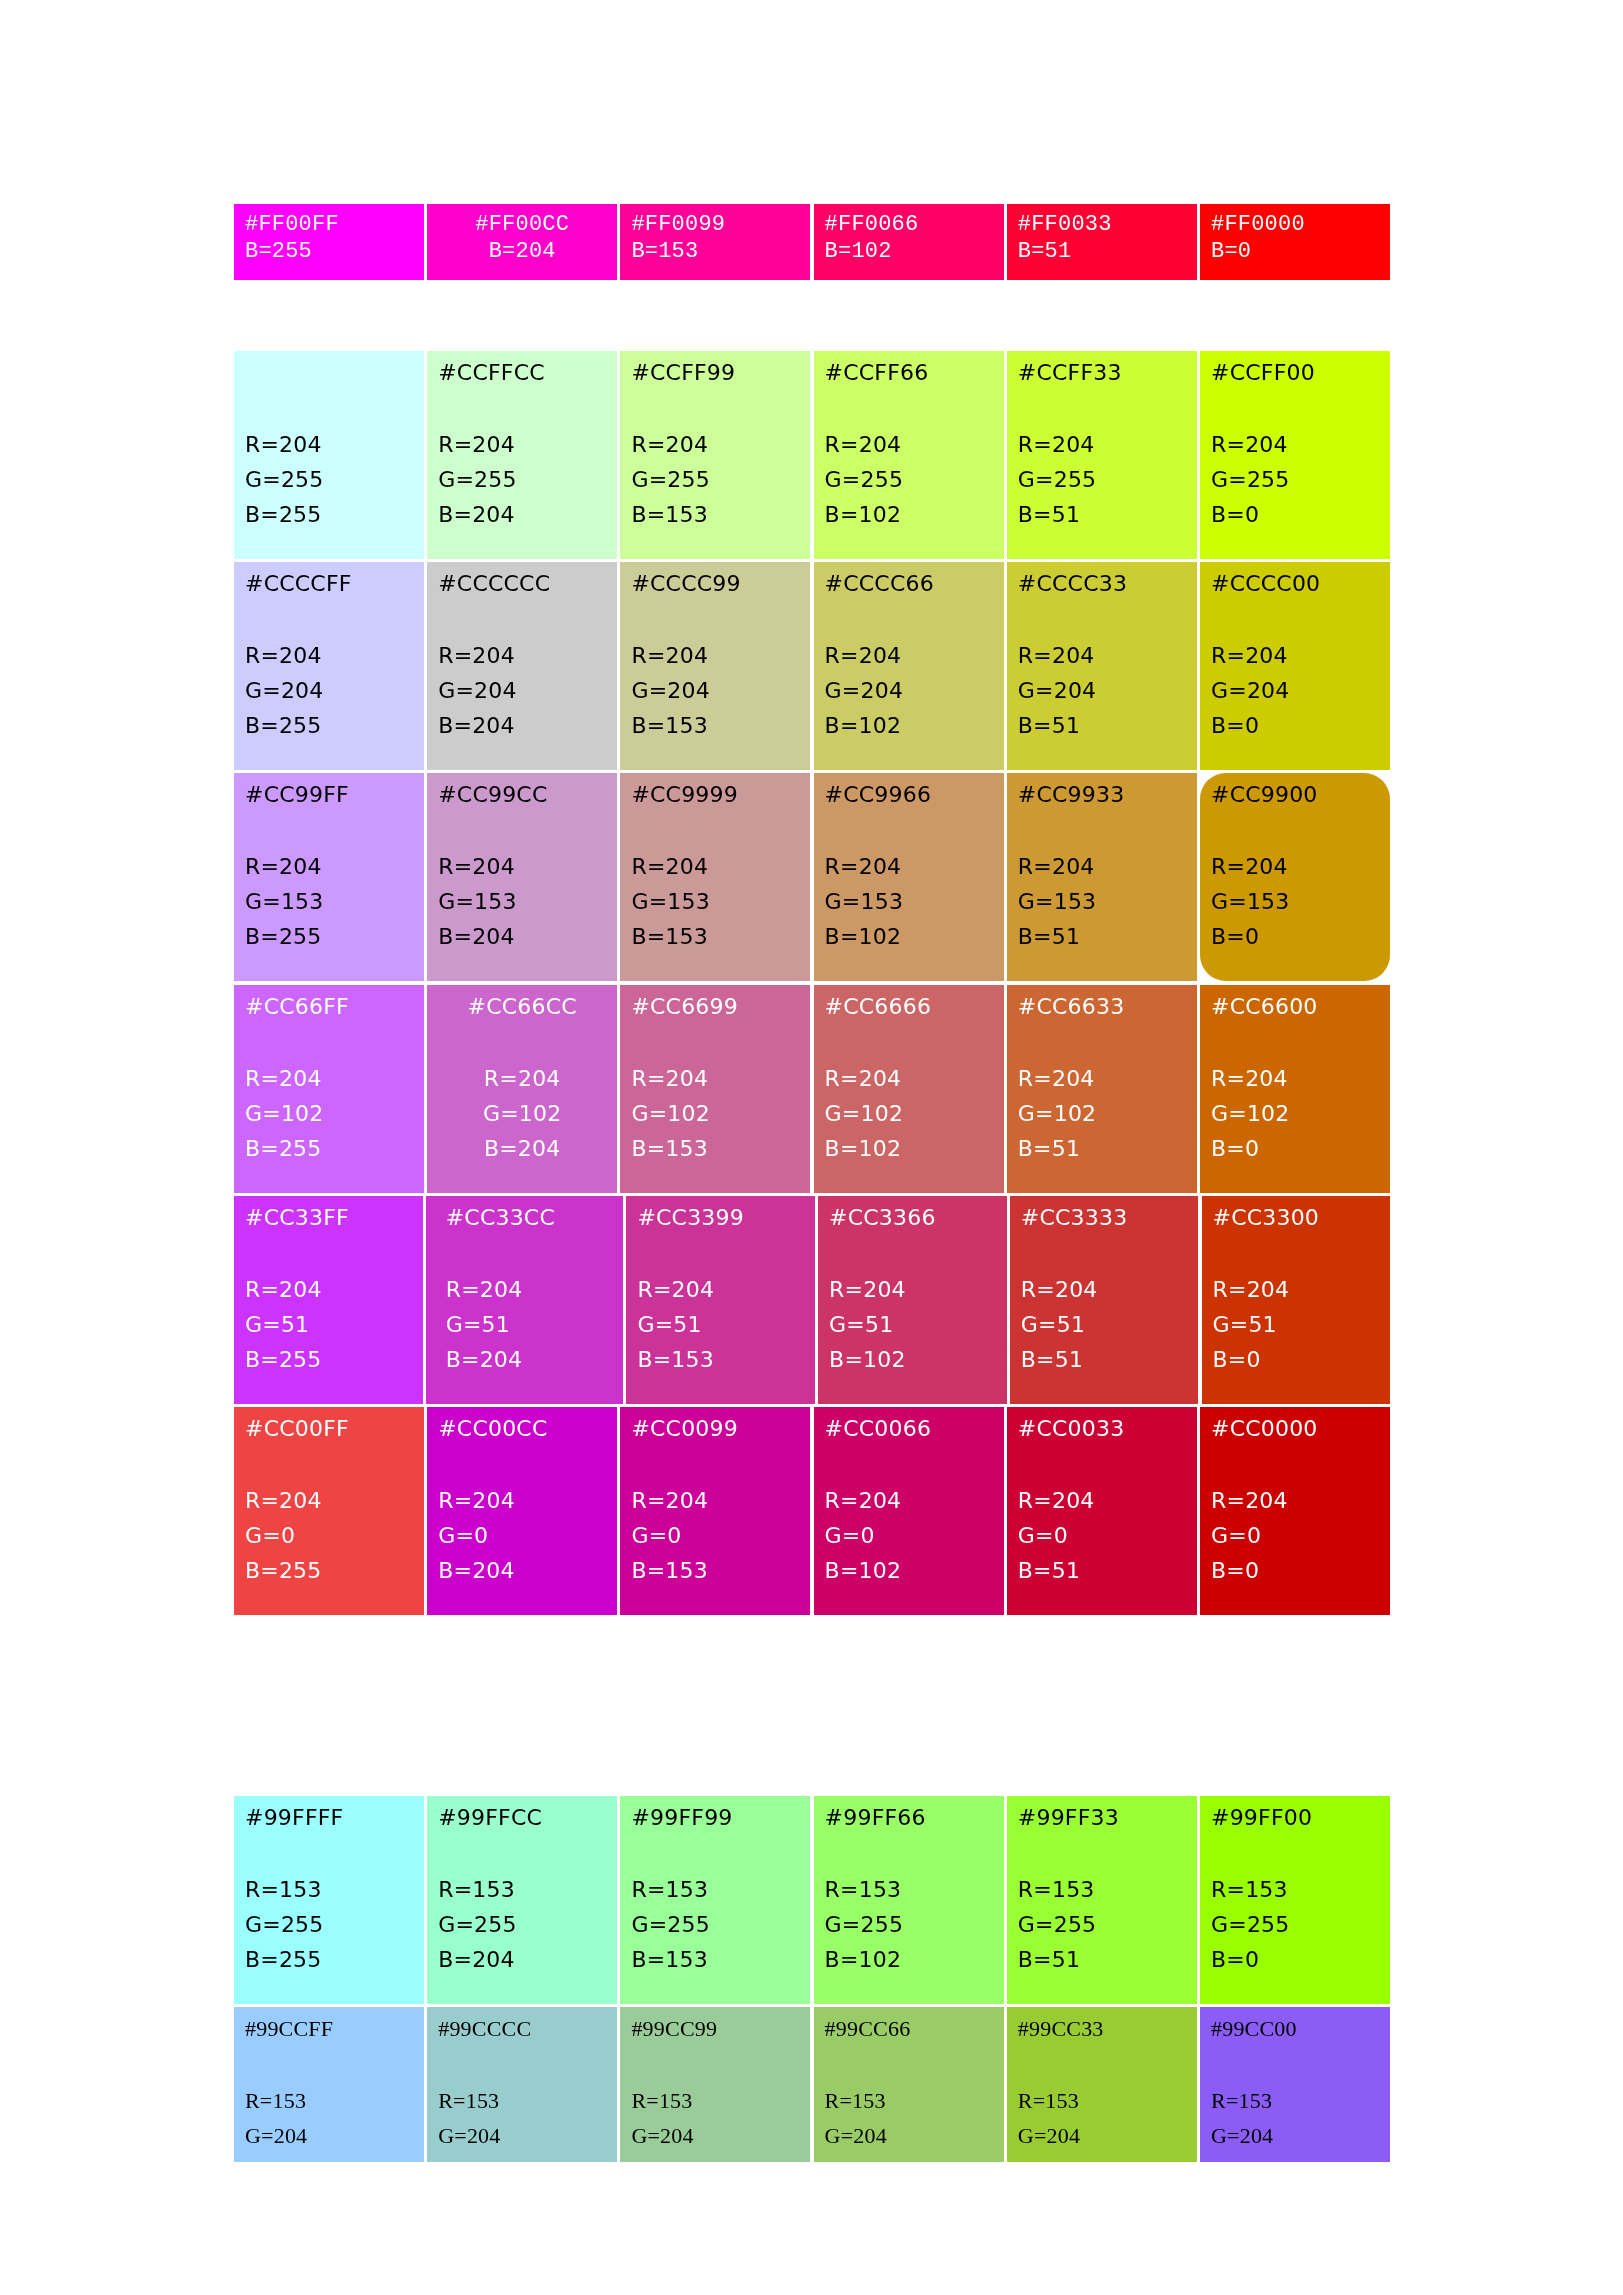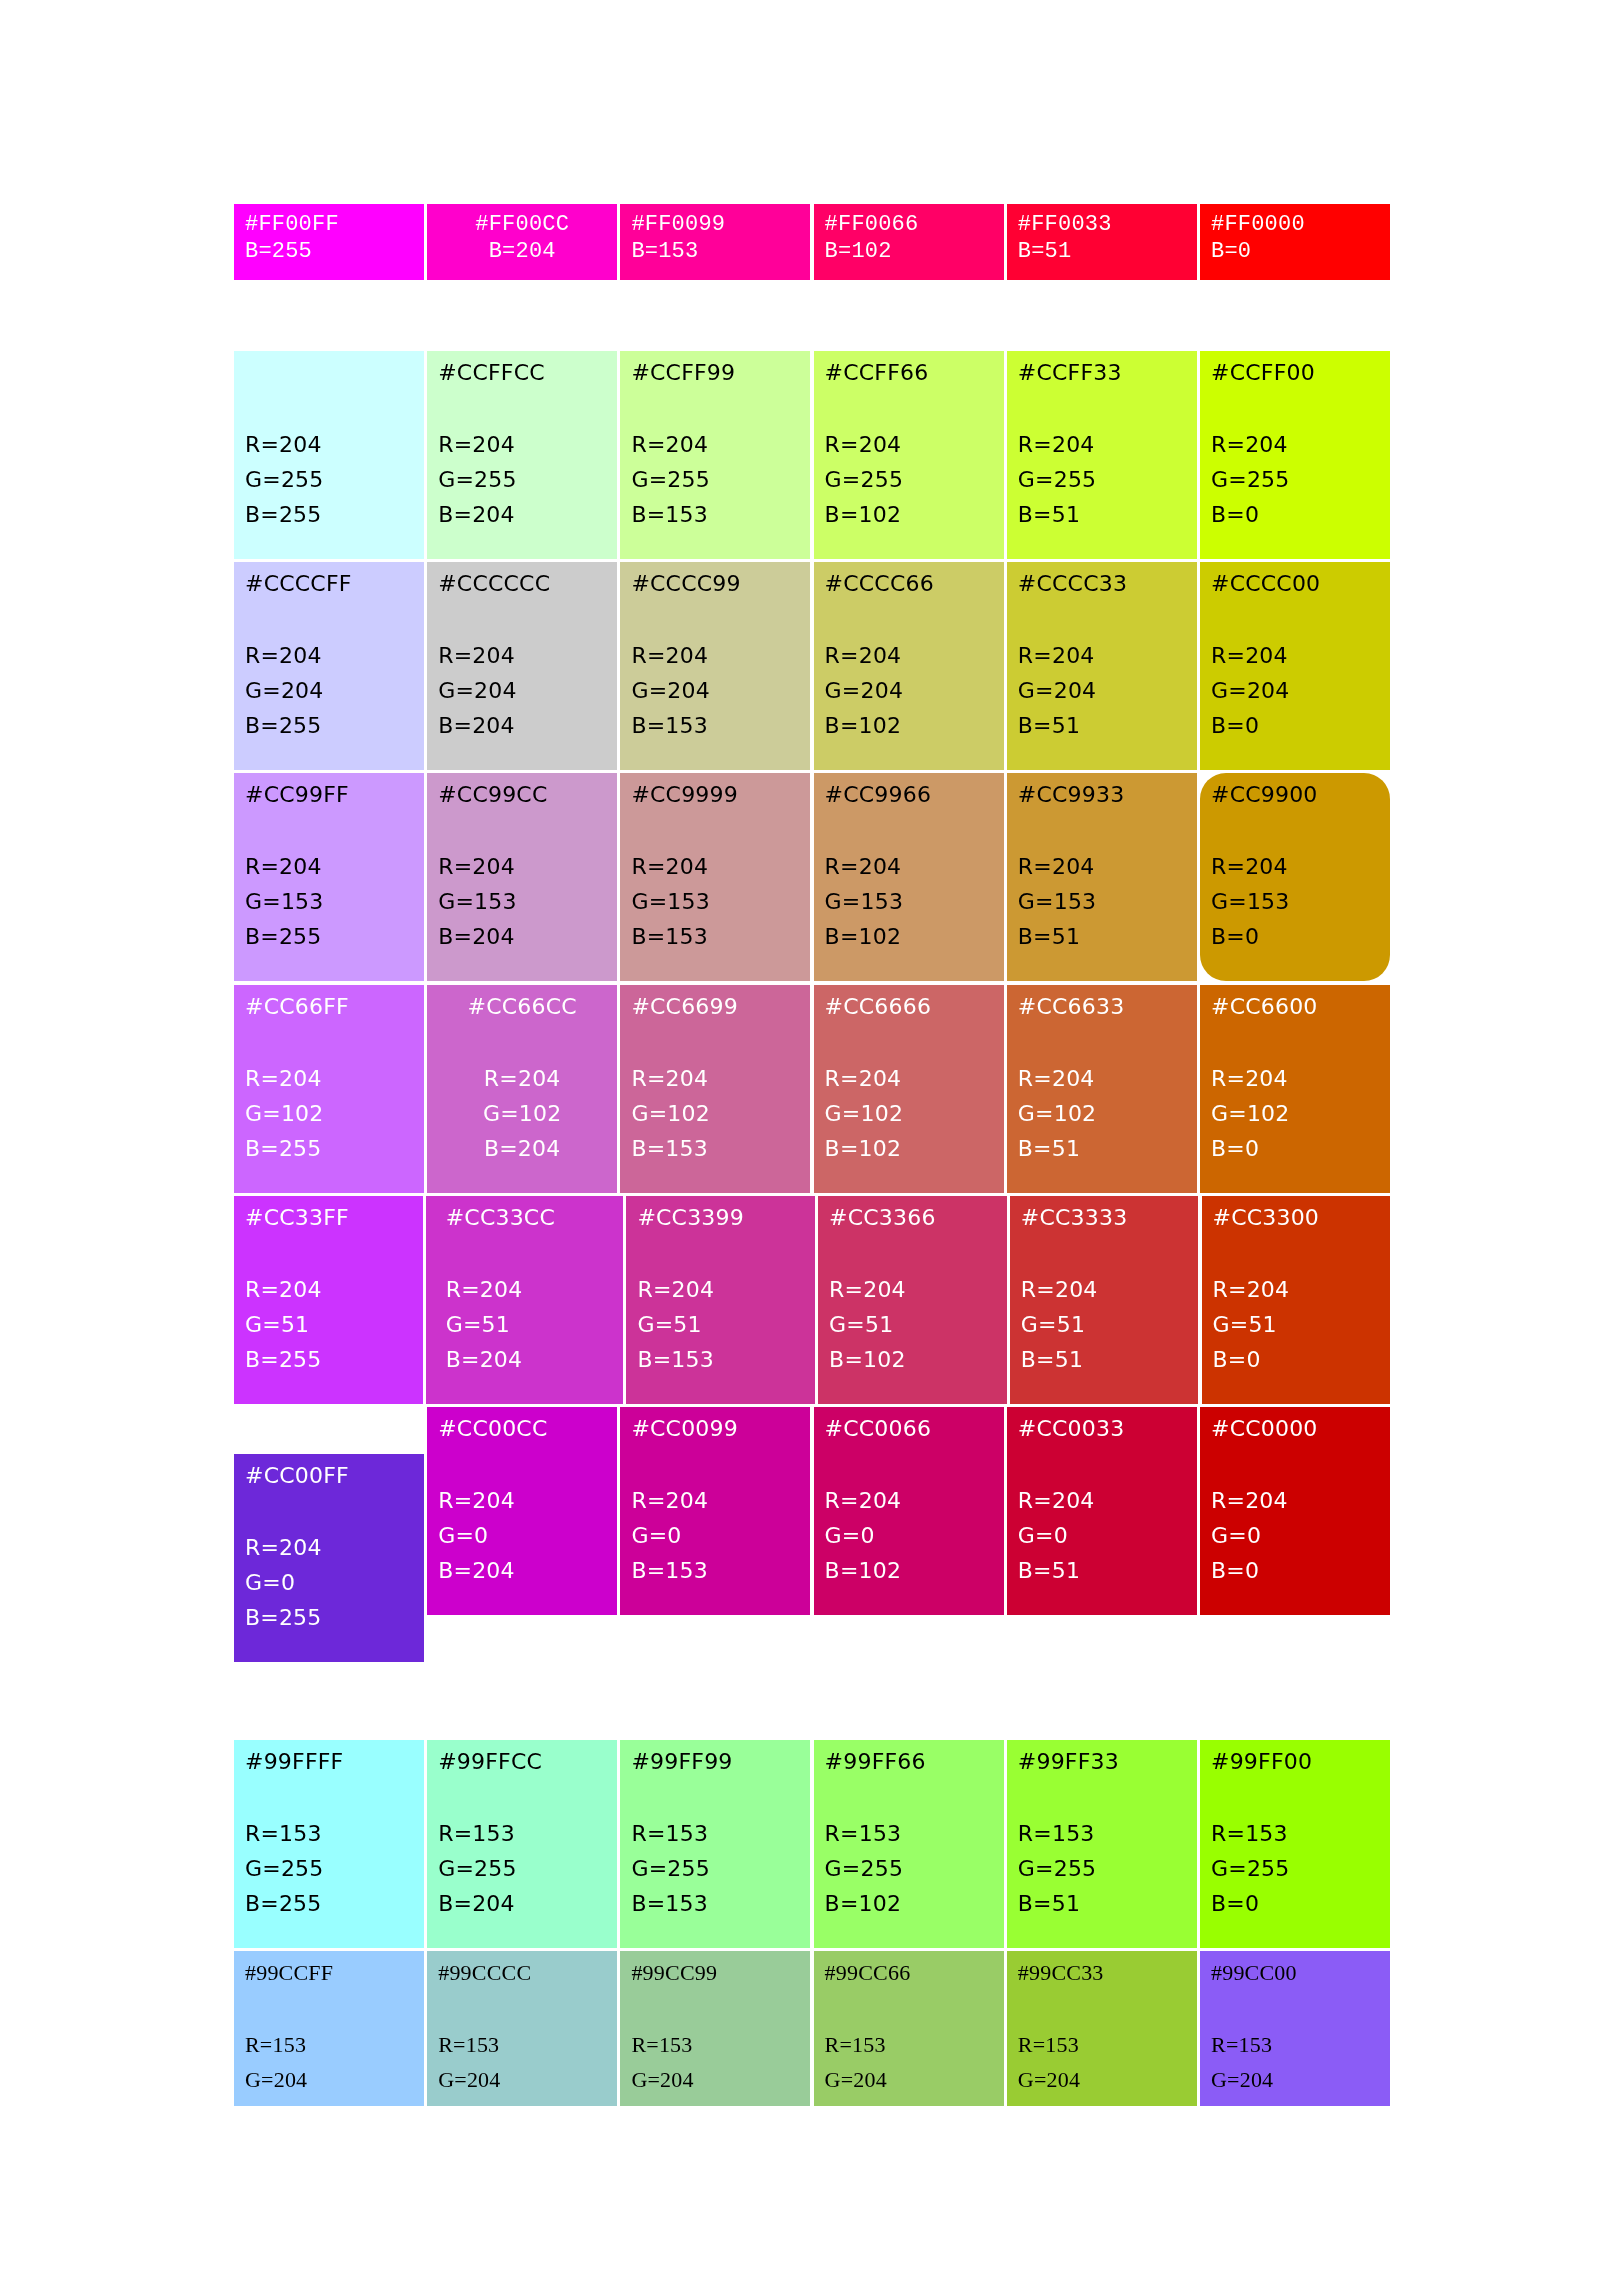--- a/index.html
+++ b/index.html
@@ -70,21 +70,21 @@
     height: 76px;
   }
   .block-top .cell .rgbline {
     font-size: 22px;
     line-height: 27px;
   }
 
   
   #block-top      { top: 204px; font-family: Liberation Mono, monospace; }
   #block-cc       { top: 351px; }
-  #block-99       { top: 1740px; }
+  #block-99       { top: 1796px; }
 
   .block-cc .cell   { height: 208px; }
   .block-99 .cell   { height: 208px; }
   .block-99 .row-last .cell { height: 155px; font-family: Liberation Serif, serif; }
 
   .dark  { color: #000000; }
   .light { color: #ffffff; }
 </style>
 </head>
 <body>
@@ -333,21 +333,21 @@
         </div>
         <div class="cell light" style="background: rgb(204, 51, 0);">
           <div class="hex">#CC3300</div>
           <div class="spacer"></div>
           <div class="rgbline">R=204</div>
           <div class="rgbline">G=51</div>
           <div class="rgbline">B=0</div>
         </div>
       </div>
       <div class="row">
-        <div class="cell light" style="background: #6d28d9; margin-top: 47px;">
+        <div class="cell light" style="background: #ef4444;">
           <div class="hex">#CC00FF</div>
           <div class="spacer"></div>
           <div class="rgbline">R=204</div>
           <div class="rgbline">G=0</div>
           <div class="rgbline">B=255</div>
         </div>
         <div class="cell light" style="background: rgb(204, 0, 204);">
           <div class="hex">#CC00CC</div>
           <div class="spacer"></div>
           <div class="rgbline">R=204</div>

